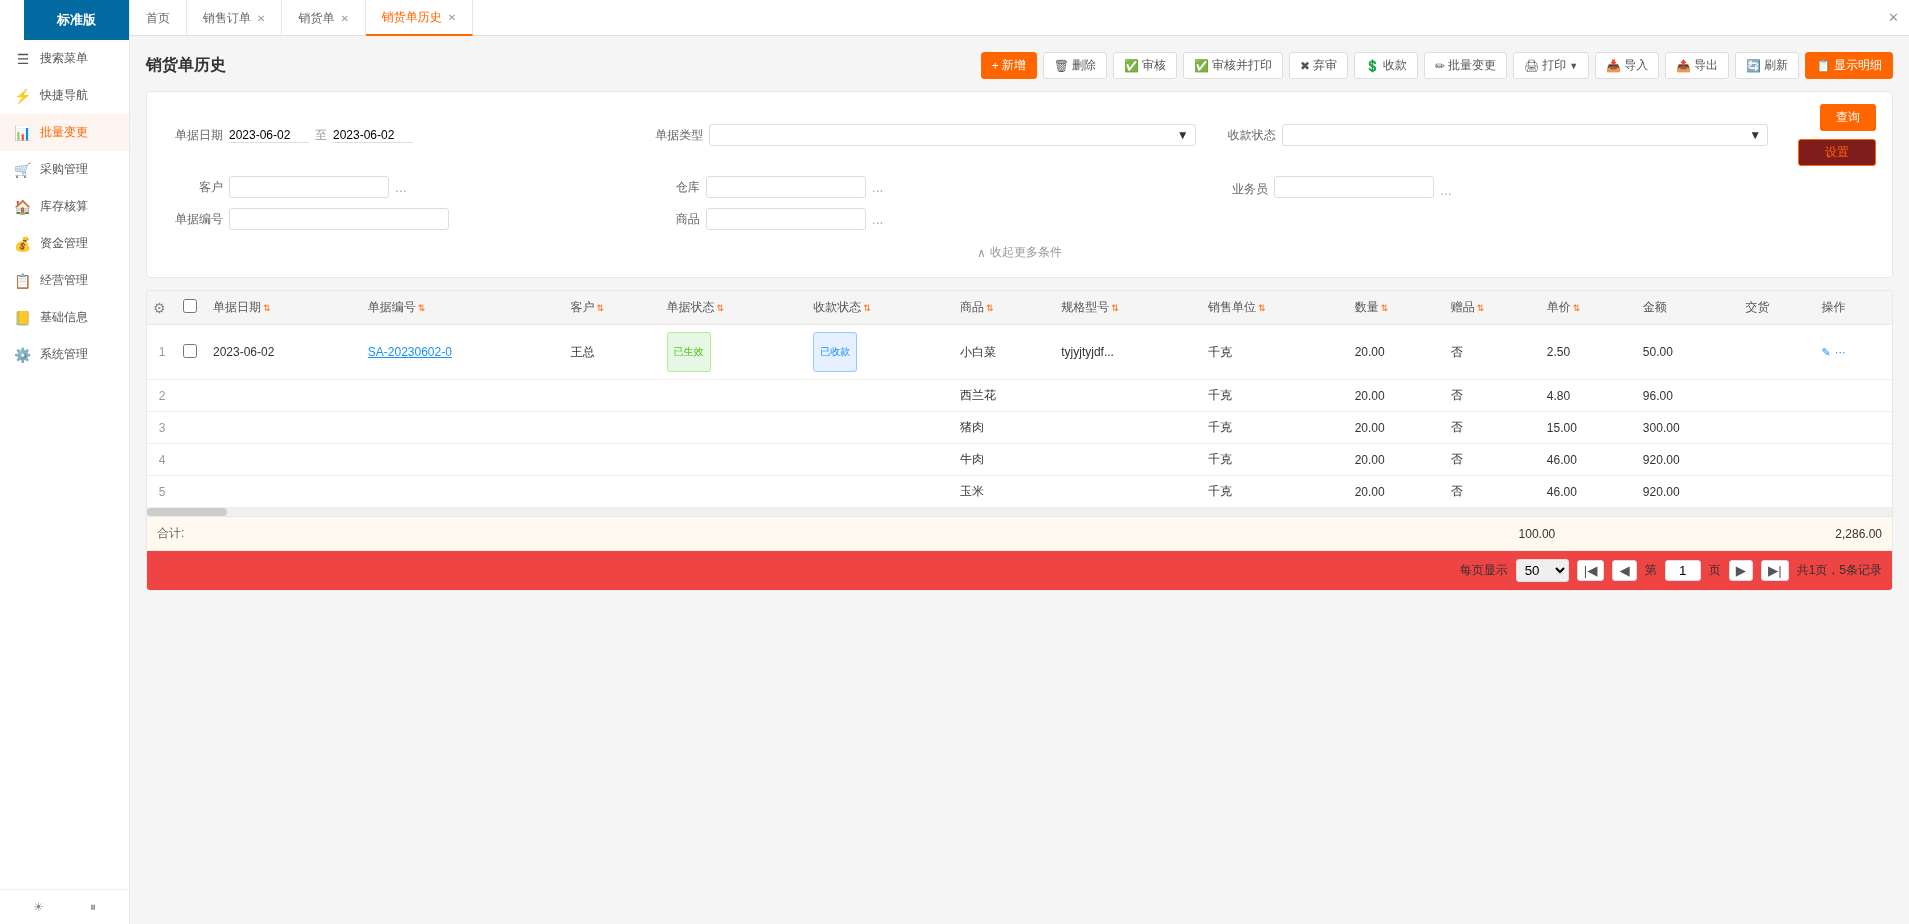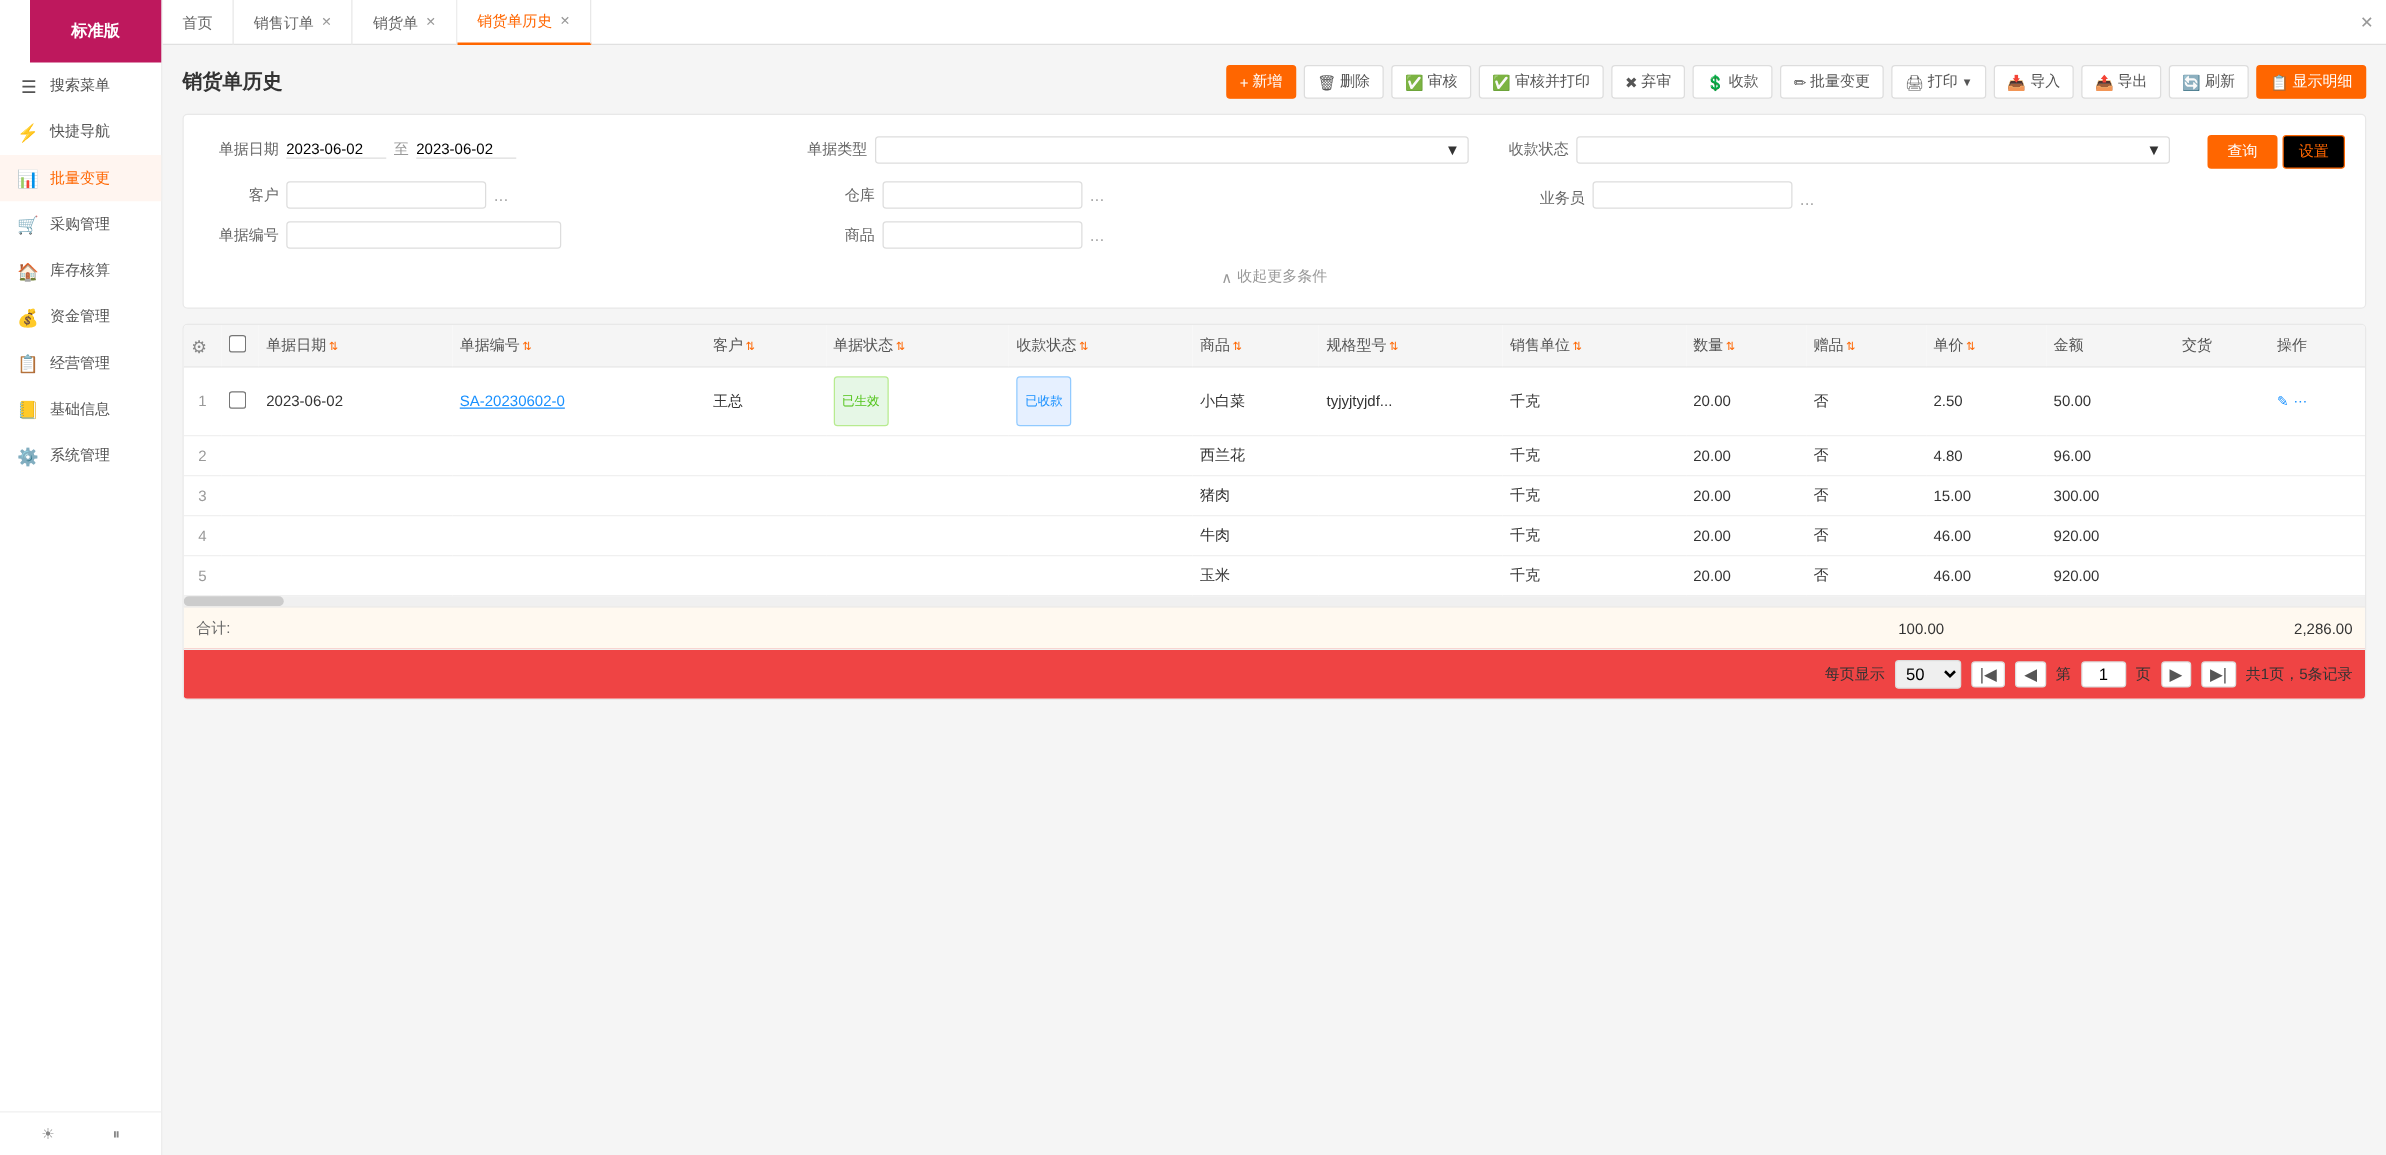--- a/index.html
+++ b/index.html
@@ -1,20 +1,20 @@
 <!DOCTYPE html>
 <html><head>
   <meta charset="utf-8">
   <style>
     * { box-sizing: border-box; margin: 0; padding: 0; }
     body { font-family: "Microsoft YaHei", "PingFang SC", Arial, sans-serif; font-size: 12px; color: #333; background: #f5f5f5; display: flex; height: 924px; overflow: hidden; }
 
     
     .sidebar { width: 130px; background: #fff; border-right: 1px solid #e8e8e8; display: flex; flex-direction: column; flex-shrink: 0; }
-    .sidebar-logo { height: 50px; background: #be185d; display: flex; align-items: center; justify-content: center; color: #fff; font-size: 13px; font-weight: bold; margin-left: 24px; }
+    .sidebar-logo { height: 40px; background: #0369a1; display: flex; align-items: center; justify-content: center; color: #fff; font-size: 13px; font-weight: bold; margin-left: 24px; }
     .sidebar-item { display: flex; align-items: center; gap: 8px; padding: 10px 14px; cursor: pointer; color: #555; font-size: 12px; }
     .sidebar-item.active { background: #fff5f0; color: #ff6600; }
     .sidebar-icon { font-size: 14px; width: 18px; text-align: center; }
     .sidebar-bottom { margin-top: auto; display: flex; align-items: center; justify-content: space-around; padding: 10px; border-top: 1px solid #f0f0f0; }
 
     
     .main { flex: 1; display: flex; flex-direction: column; overflow: hidden; }
 
     
     .tab-bar { height: 36px; background: #fff; border-bottom: 1px solid #e0e0e0; display: flex; padding-left: 0; flex-shrink: 0; }
@@ -72,21 +72,21 @@
     .page-btn { padding: 2px 6px; border: 1px solid #ddd; border-radius: 3px; cursor: pointer; background: #fff; color: #555; }
     .page-input { width: 36px; text-align: center; border: 1px solid #ddd; border-radius: 3px; padding: 2px; }
     .page-select { border: 1px solid #ddd; border-radius: 3px; padding: 2px 4px; }
 
     .checkbox { width: 14px; height: 14px; cursor: pointer; }
     .gear-icon { color: #888; cursor: pointer; font-size: 14px; }
     .scroll-bar { height: 8px; background: #f0f0f0; }
     .scroll-thumb { height: 8px; width: 80px; background: #ccc; border-radius: 4px; }
 
     .query-btn { background: #ff6600; color: #fff; border: none; border-radius: 3px; padding: 5px 16px; cursor: pointer; font-size: 12px; }
-    .set-btn { background: #000000; color: #ff6600; border: 1px solid #ff6600; border-radius: 3px; padding: 4px 12px; cursor: pointer; font-size: 12px; margin-top: 4px; }
+    .set-btn { background: #7f1d1d; color: #ff6600; border: 1px solid #ff6600; border-radius: 3px; padding: 4px 26px; cursor: pointer; font-size: 12px; margin-top: 4px; }
 
     .text-link { color: #1890ff; cursor: pointer; text-decoration: underline; }
   </style>
 </head>
 <body>
 
 <div class="sidebar">
   <div class="sidebar-logo">标准版</div>
   <div class="sidebar-item">
     <span class="sidebar-icon">☰</span>
@@ -229,21 +229,21 @@
         </div>
 
         <div class="filter-field" style="flex:1.2;">
           <span class="filter-label">收款状态</span>
           <div class="filter-select" style="flex:1;">
             <span></span>
             <span>▼</span>
           </div>
         </div>
 
-        <div style="display:flex;flex-direction:row;align-items:flex-end;gap:4px;margin-left:10px;">
+        <div style="display:flex;flex-direction:column;align-items:flex-end;gap:4px;margin-left:10px;">
           <button class="query-btn">查询</button>
           <button class="set-btn">设置</button>
         </div>
       </div>
 
       <div class="filter-row">
 
         <div class="filter-field">
           <span class="filter-label">客户</span>
           <input class="filter-input" type="text" style="">

